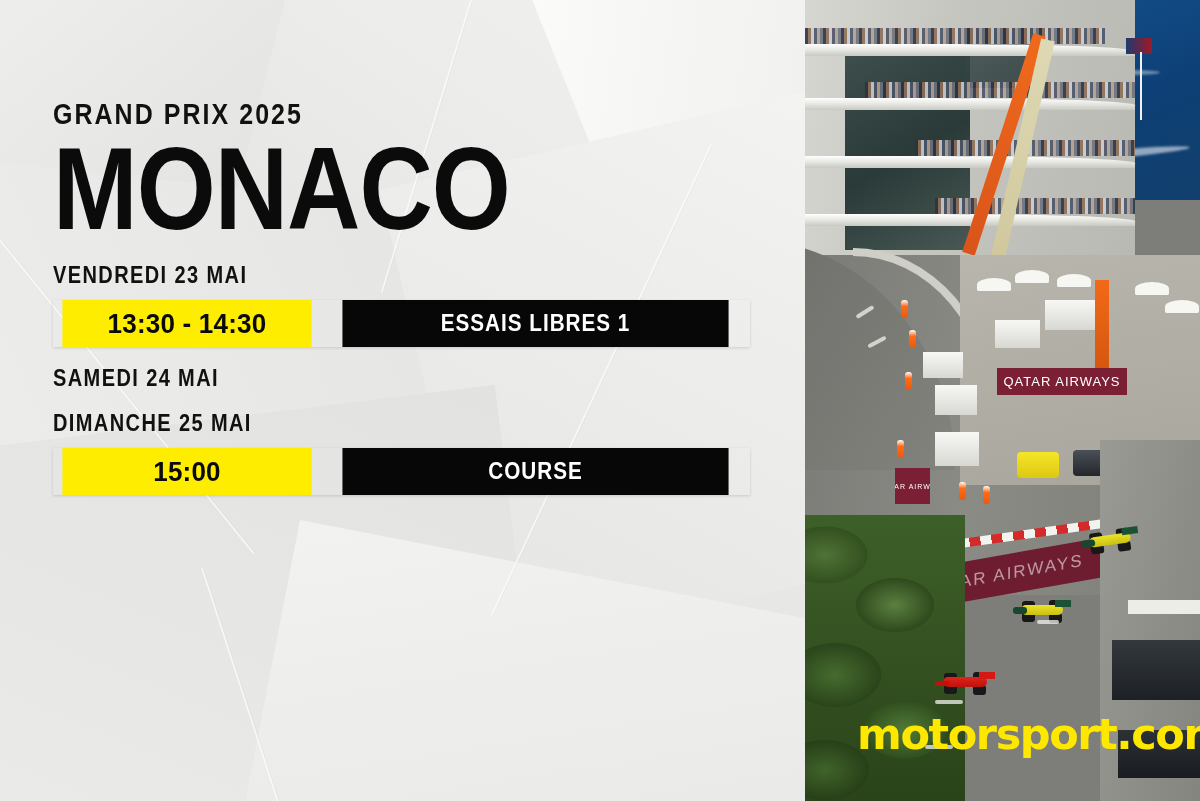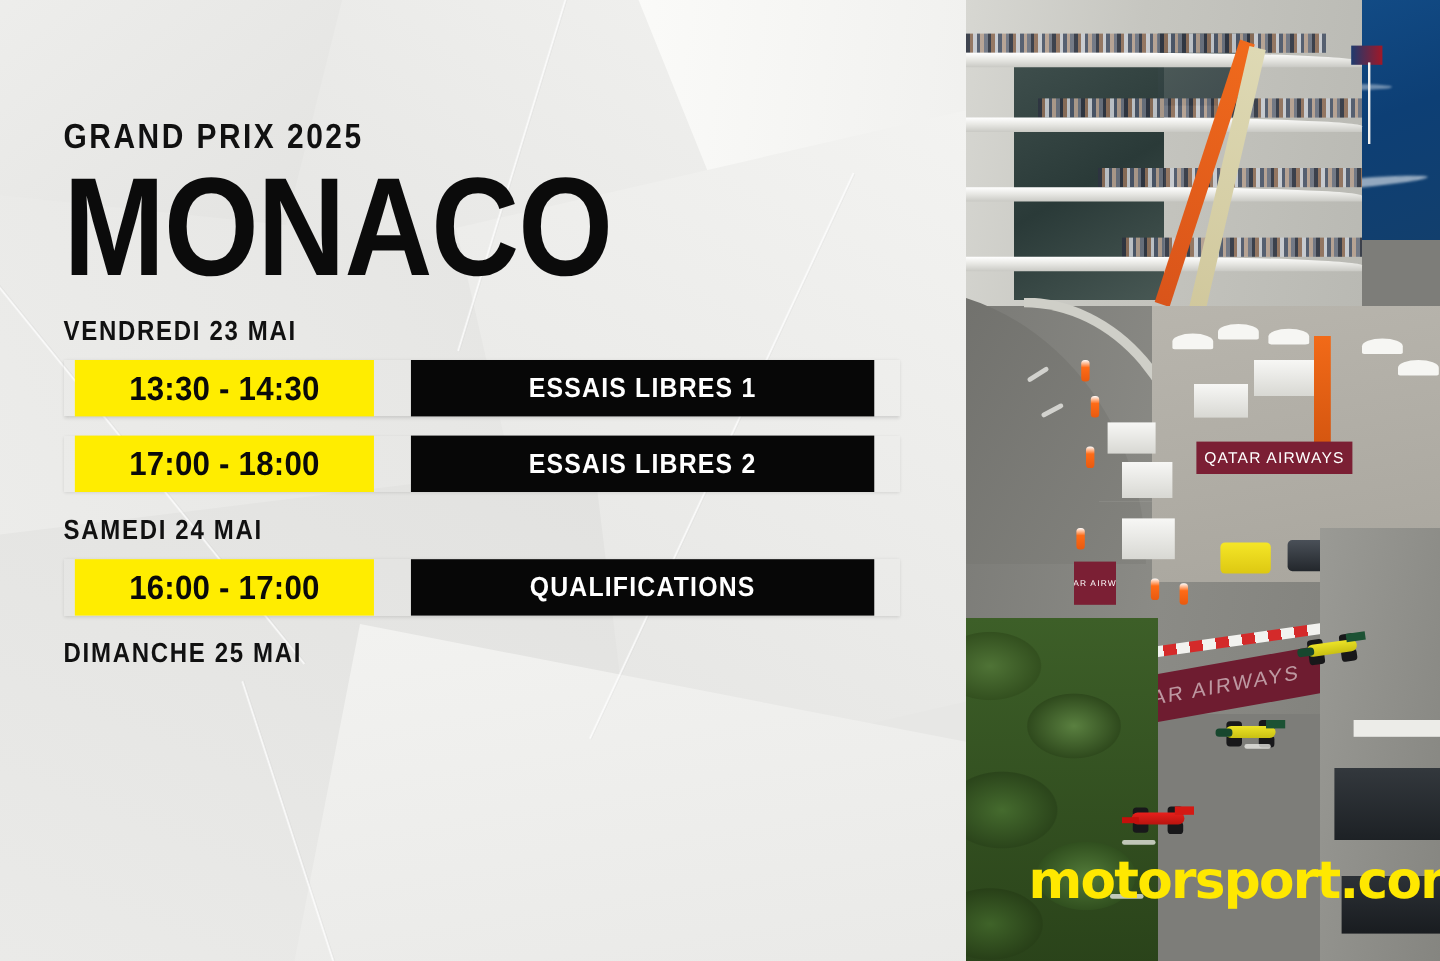--- a/index.html
+++ b/index.html
@@ -137,21 +137,21 @@
     transform: scaleX(0.87);
     transform-origin: left center;
     white-space: nowrap;
   }
 
   .row {
     display: flex;
     margin-left: 53px;
     width: 697px;
     height: 47px;
-    margin-bottom: 16px;
+    margin-bottom: 4px;
     box-shadow: 0 1px 3px rgba(0,0,0,.14);
   }
 
   .row:last-child { margin-bottom: 0; }
 
   .time-cell {
     flex: 0 0 268px;
     background: #ffed00;
     display: flex;
     align-items: center;
@@ -492,39 +492,35 @@
       <div class="schedule">
 
         <div class="day-block">
           <div class="day-label">VENDREDI 23 MAI</div>
 
           <div class="row">
             <div class="time-cell">13:30 - 14:30</div>
             <div class="event-cell">ESSAIS LIBRES 1</div>
           </div>
 
-          <div class="row">
-            <div class="time-cell">17:00 - 18:00</div>
-            <div class="event-cell">ESSAIS LIBRES 2</div>
-          </div>
         </div>
 
         <div class="day-block">
           <div class="day-label">SAMEDI 24 MAI</div>
 
 
-          <div class="row">
-            <div class="time-cell">16:00 - 17:00</div>
-            <div class="event-cell">QUALIFICATIONS</div>
-          </div>
         </div>
 
         <div class="day-block">
           <div class="day-label">DIMANCHE 25 MAI</div>
 
+          <div class="row">
+            <div class="time-cell">15:00</div>
+            <div class="event-cell">COURSE</div>
+          </div>
         </div>
 
       </div>
     </div>
   </div>
 
   <div class="photo">
 
     <div class="ph sea"></div>
     <div class="ph sea-wake"></div>

